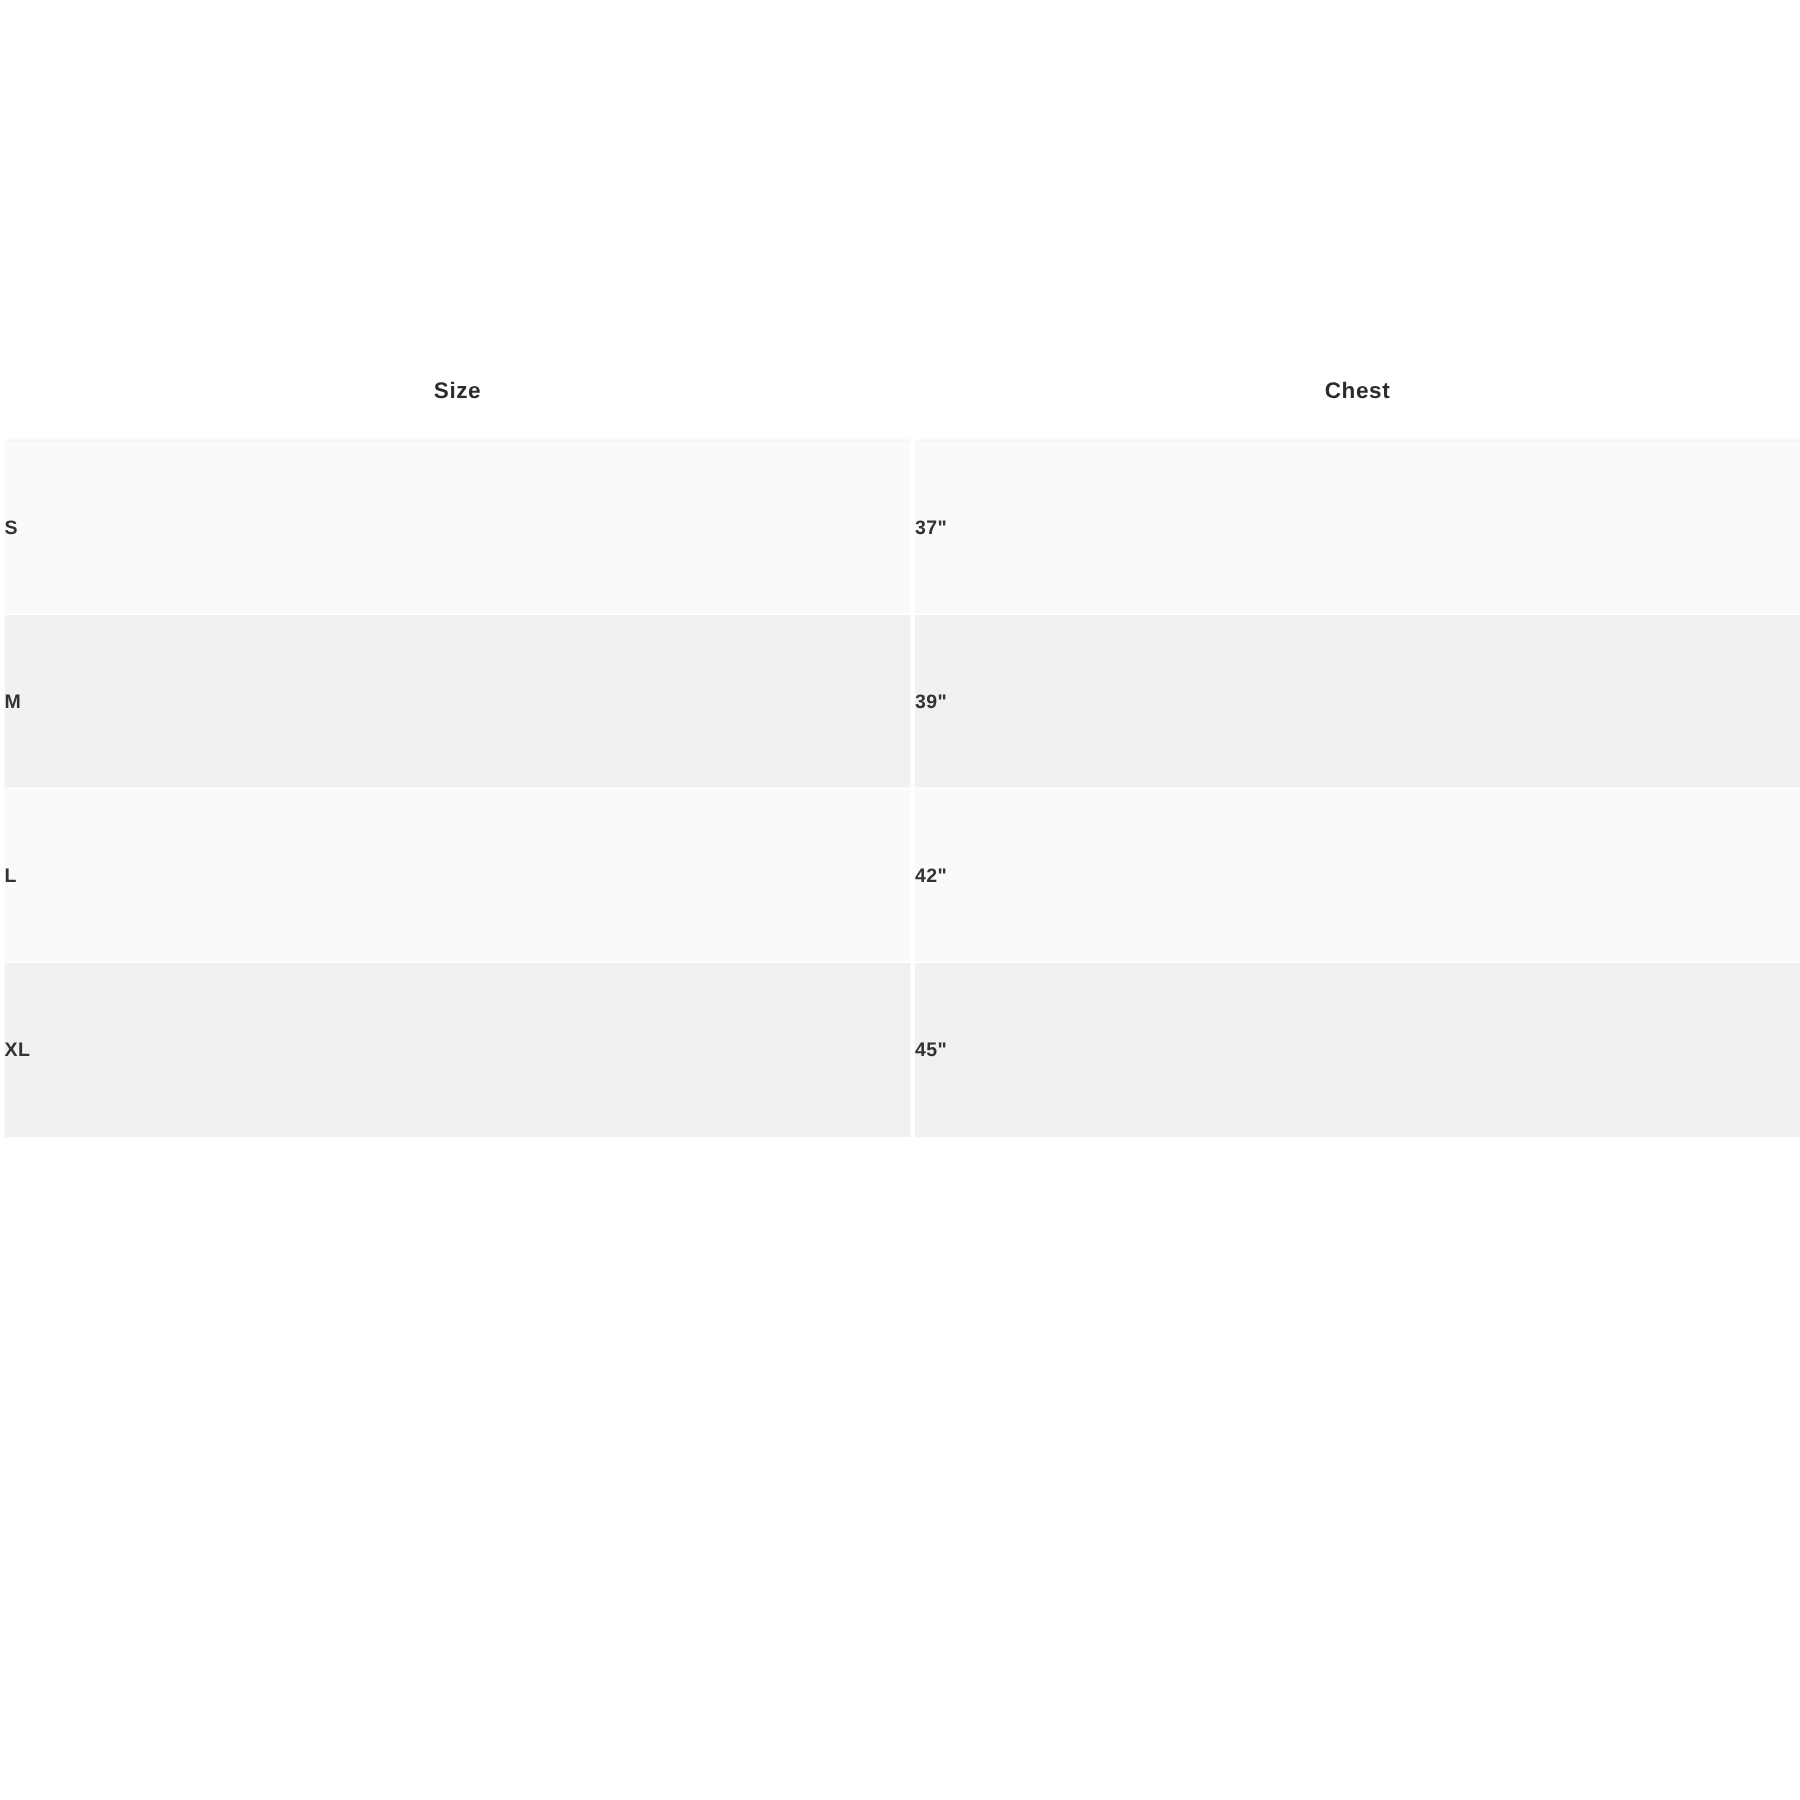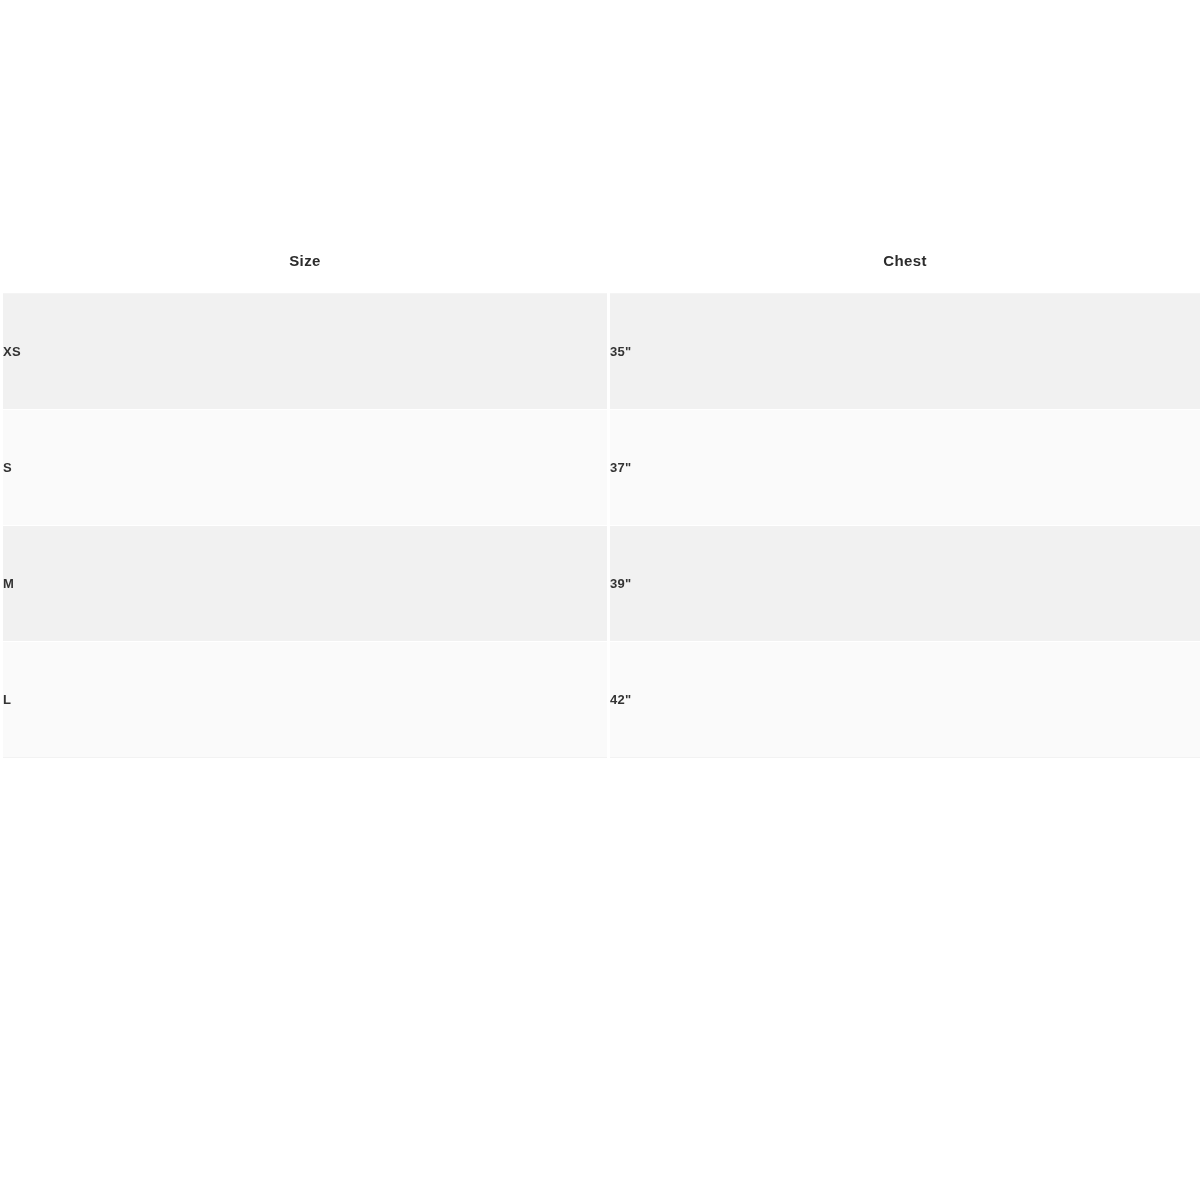--- a/index.html
+++ b/index.html
@@ -100,38 +100,38 @@
 
     <thead>
       <tr>
         <th>Size</th>
         <th>Chest</th>
       </tr>
     </thead>
 
     <tbody>
 
-      <tr class="row-shaded">
-        <td>XS</td>
-        <td>35"</td>
-      </tr>
 
       <tr class="row-plain">
         <td>S</td>
         <td>37"</td>
       </tr>
 
       <tr class="row-shaded">
         <td>M</td>
         <td>39"</td>
       </tr>
 
       <tr class="row-plain">
         <td>L</td>
         <td>42"</td>
       </tr>
 
+      <tr class="row-shaded">
+        <td>XL</td>
+        <td>45"</td>
+      </tr>
 
 
     </tbody>
   </table>
 
 </div>
 
 </body></html>

